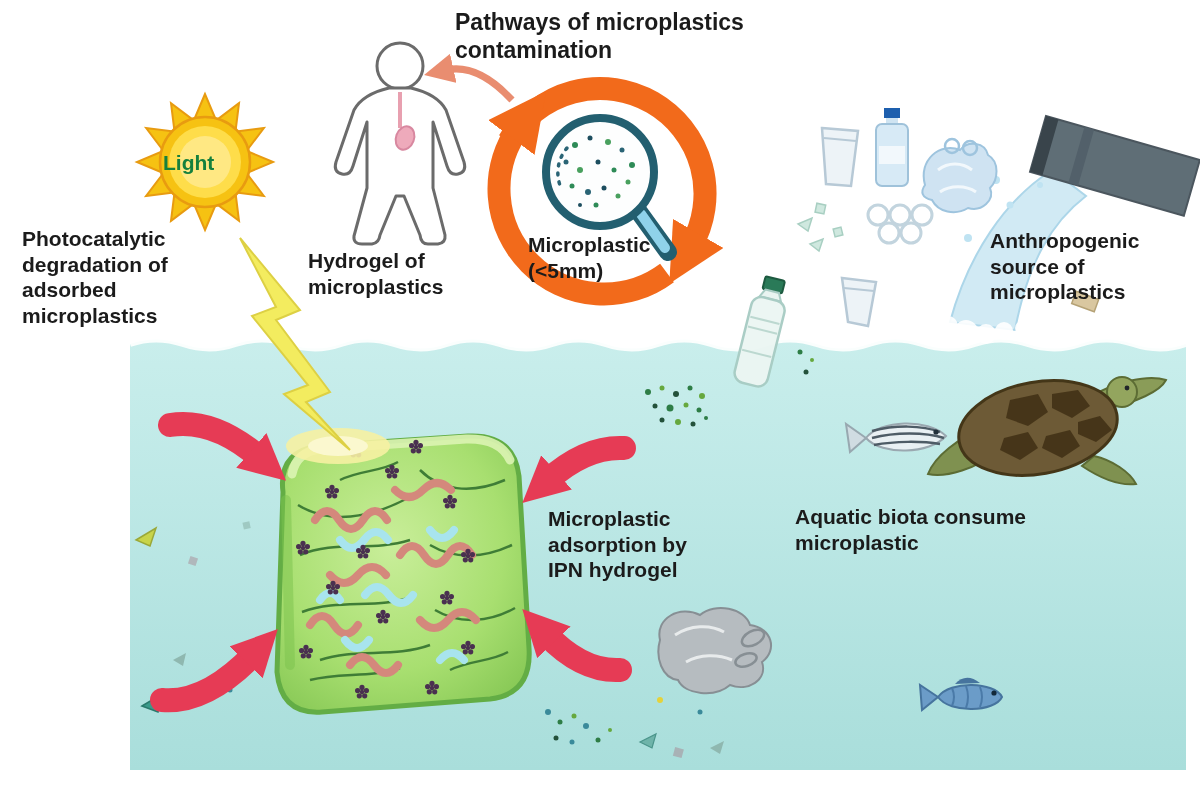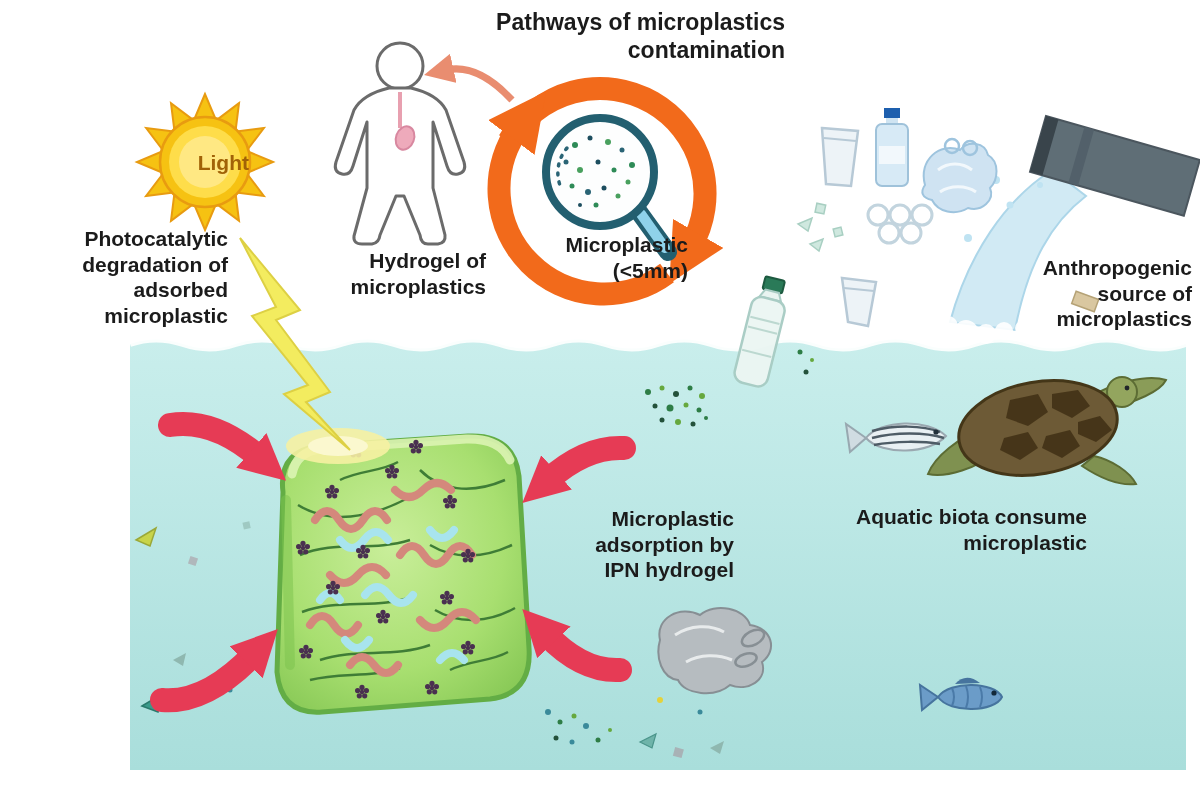--- a/index.html
+++ b/index.html
@@ -1,29 +1,29 @@
 <!DOCTYPE html>
 <html><head>
 <meta charset="utf-8">
 <style>
   html,body{margin:0;padding:0;background:#ffffff;}
   .stage{position:relative;width:1200px;height:795px;background:#ffffff;overflow:hidden;
          font-family:"Liberation Sans",sans-serif;}
   .scene{position:absolute;left:0;top:0;width:1200px;height:795px;}
-  .label{position:absolute;font-weight:bold;color:#1b1b1b;text-align:right;
+  .label{position:absolute;font-weight:bold;color:#1b1b1b;text-align:left;
          white-space:pre-line;line-height:1.22;}
   #lbl-title{left:455px;top:8px;width:330px;font-size:23px;}
   #lbl-photo{left:22px;top:226px;width:206px;font-size:21px;}
   #lbl-ingestion{left:308px;top:248px;width:178px;font-size:21px;}
   #lbl-micro{left:528px;top:232px;width:160px;font-size:21px;}
-  #lbl-anthro{left:990px;top:228px;width:202px;font-size:21px;margin-top:27px;}
+  #lbl-anthro{left:990px;top:228px;width:202px;font-size:21px;}
   #lbl-adsorb{left:548px;top:506px;width:186px;font-size:21px;}
   #lbl-aquatic{left:795px;top:504px;width:292px;font-size:21px;}
   #lbl-hydrogel{left:272px;top:682px;width:200px;font-size:28px;line-height:1.25;}
-  #lbl-light{left:163px;top:150px;width:86px;font-size:21px;color:#a16207;}
+  #lbl-light{left:163px;top:150px;width:86px;font-size:21px;color:#15803d;}
 </style>
 </head>
 <body>
 
 <div class="stage">
 
 <svg class="scene" viewBox="0 0 1200 795">
   <defs>
     <linearGradient id="waterG" x1="0" y1="0" x2="0" y2="1">
       <stop offset="0" stop-color="#c9eeec"></stop>
@@ -309,21 +309,21 @@
     </g>
   </g>
 </svg>
 
 <div class="label" id="lbl-title">Pathways of microplastics
 contamination</div>
 <div class="label" id="lbl-light">Light</div>
 <div class="label" id="lbl-photo">Photocatalytic
 degradation of
 adsorbed
-microplastic</div>
+microplastics</div>
 <div class="label" id="lbl-ingestion">Hydrogel of
 microplastics</div>
 <div class="label" id="lbl-micro">Microplastic
 (&lt;5mm)</div>
 <div class="label" id="lbl-anthro">Anthropogenic
 source of
 microplastics</div>
 <div class="label" id="lbl-adsorb">Microplastic
 adsorption by
 IPN hydrogel</div>

